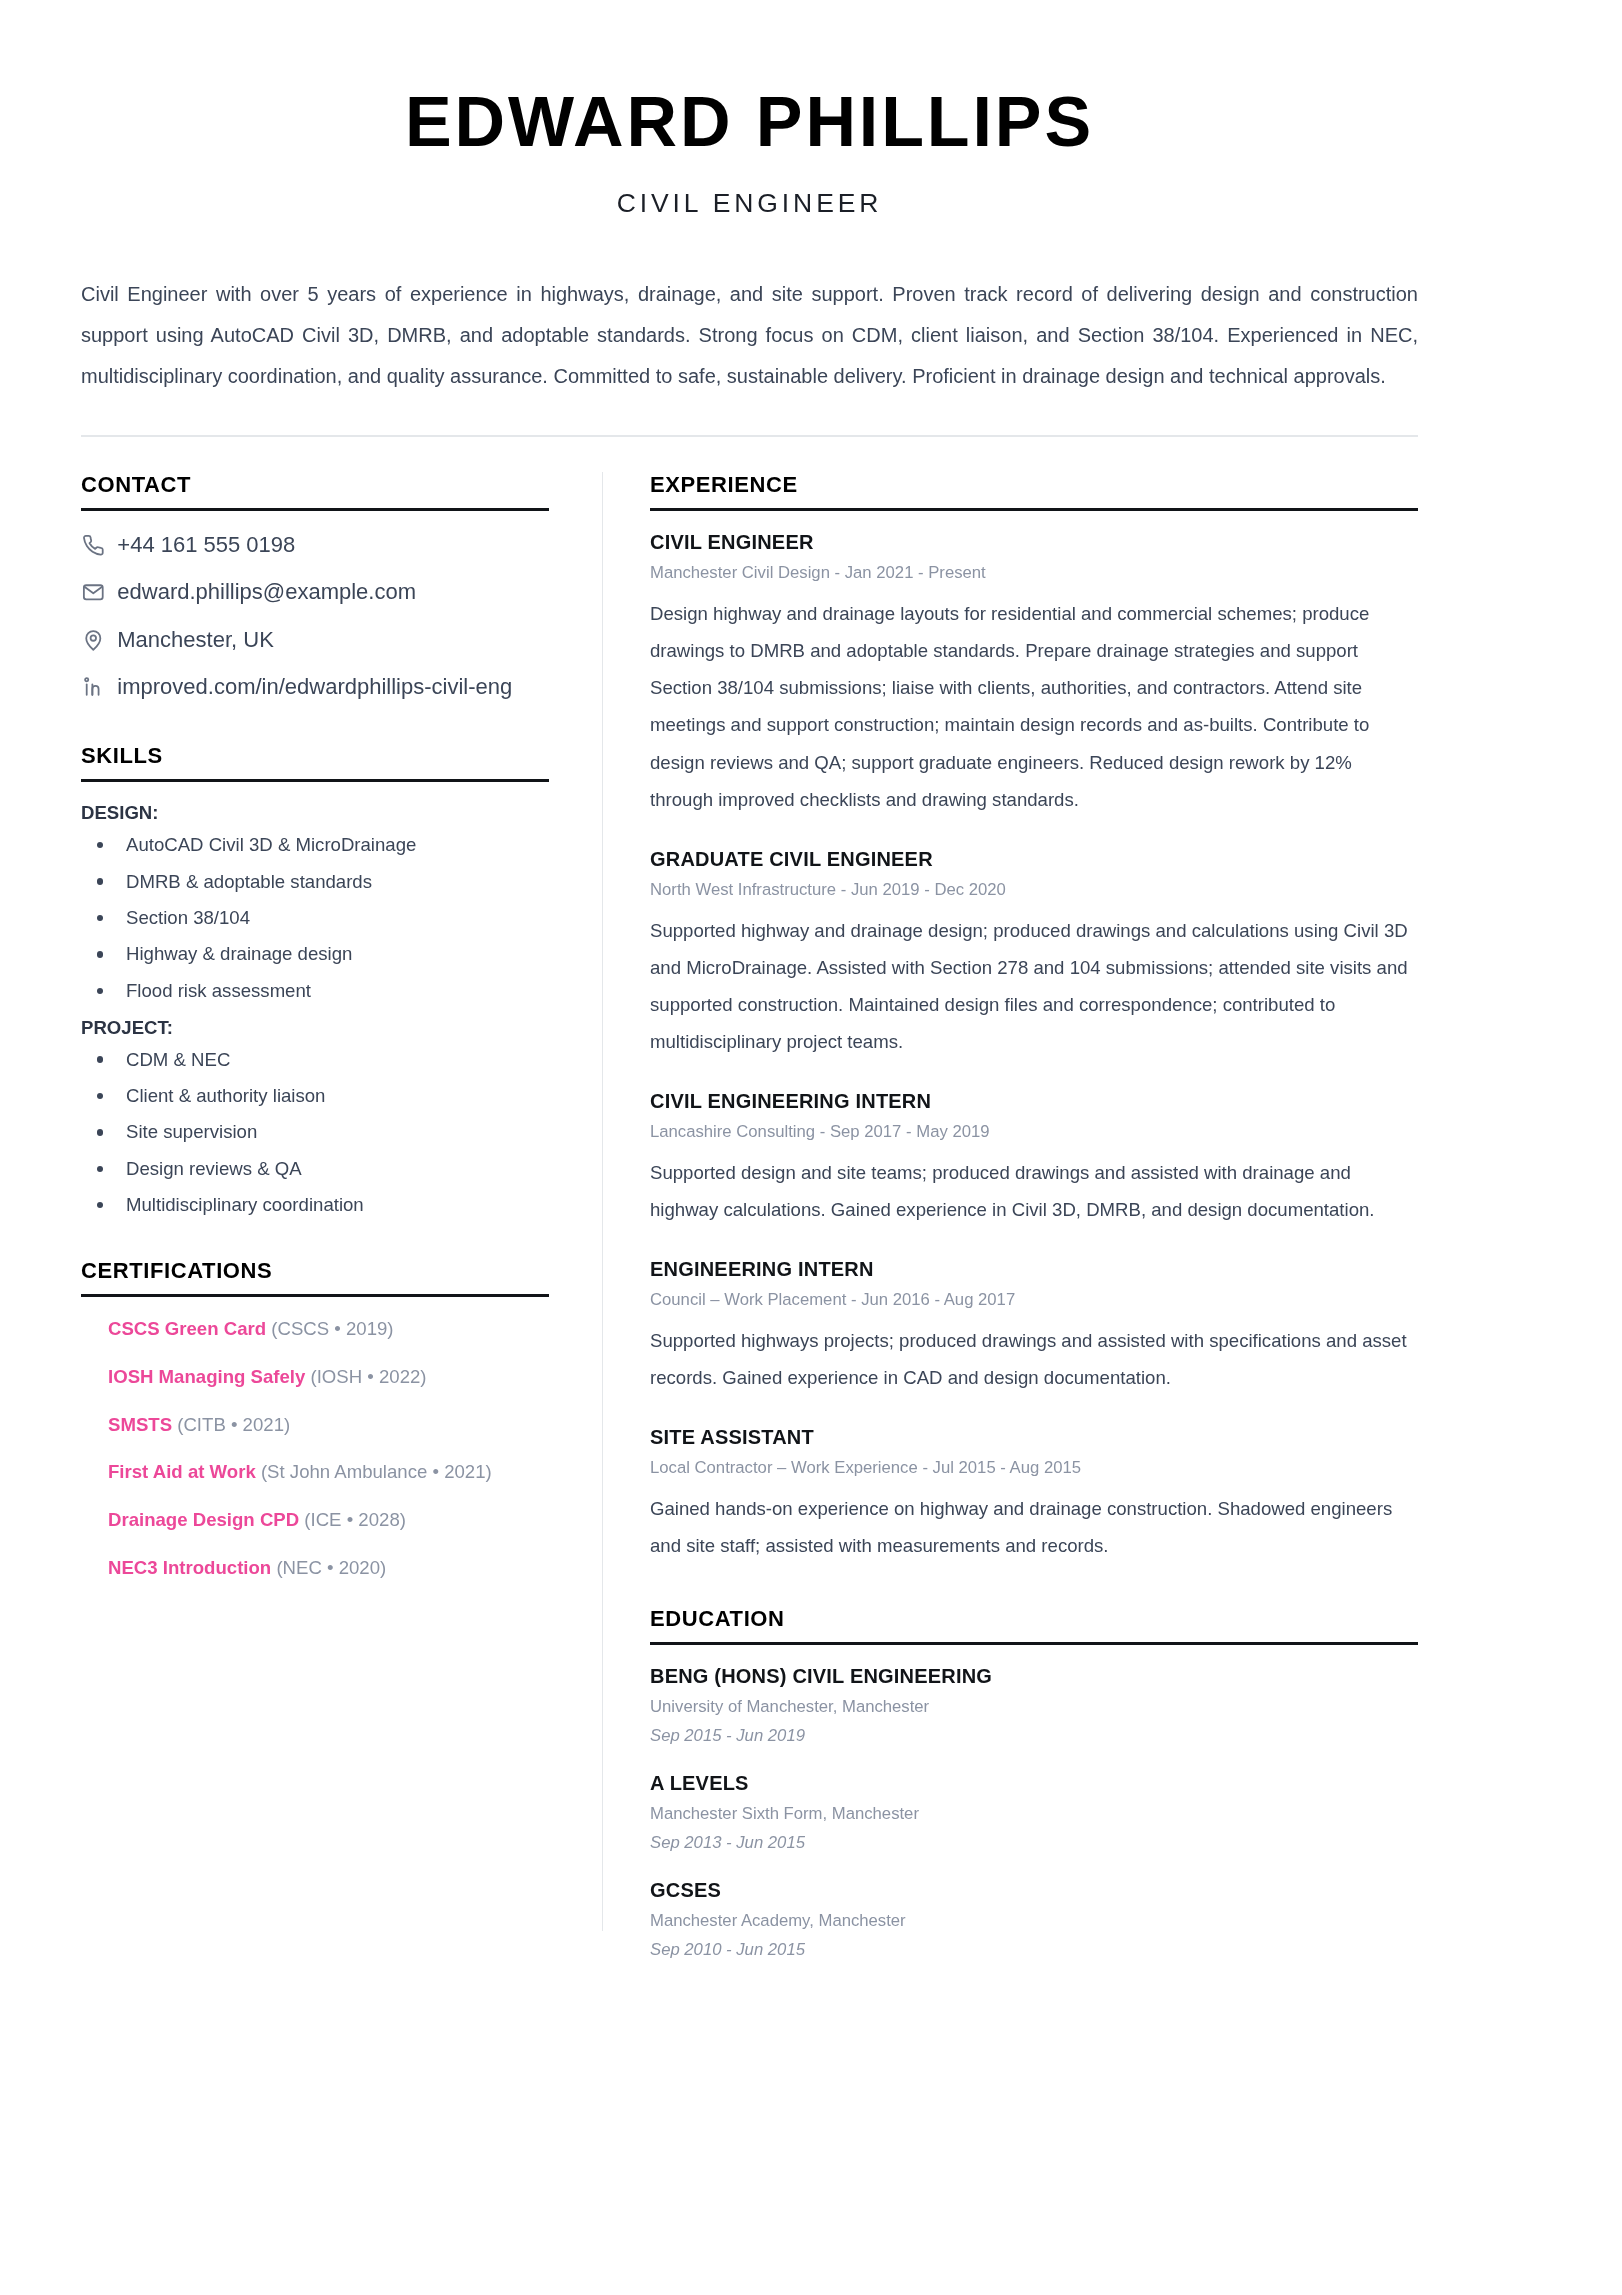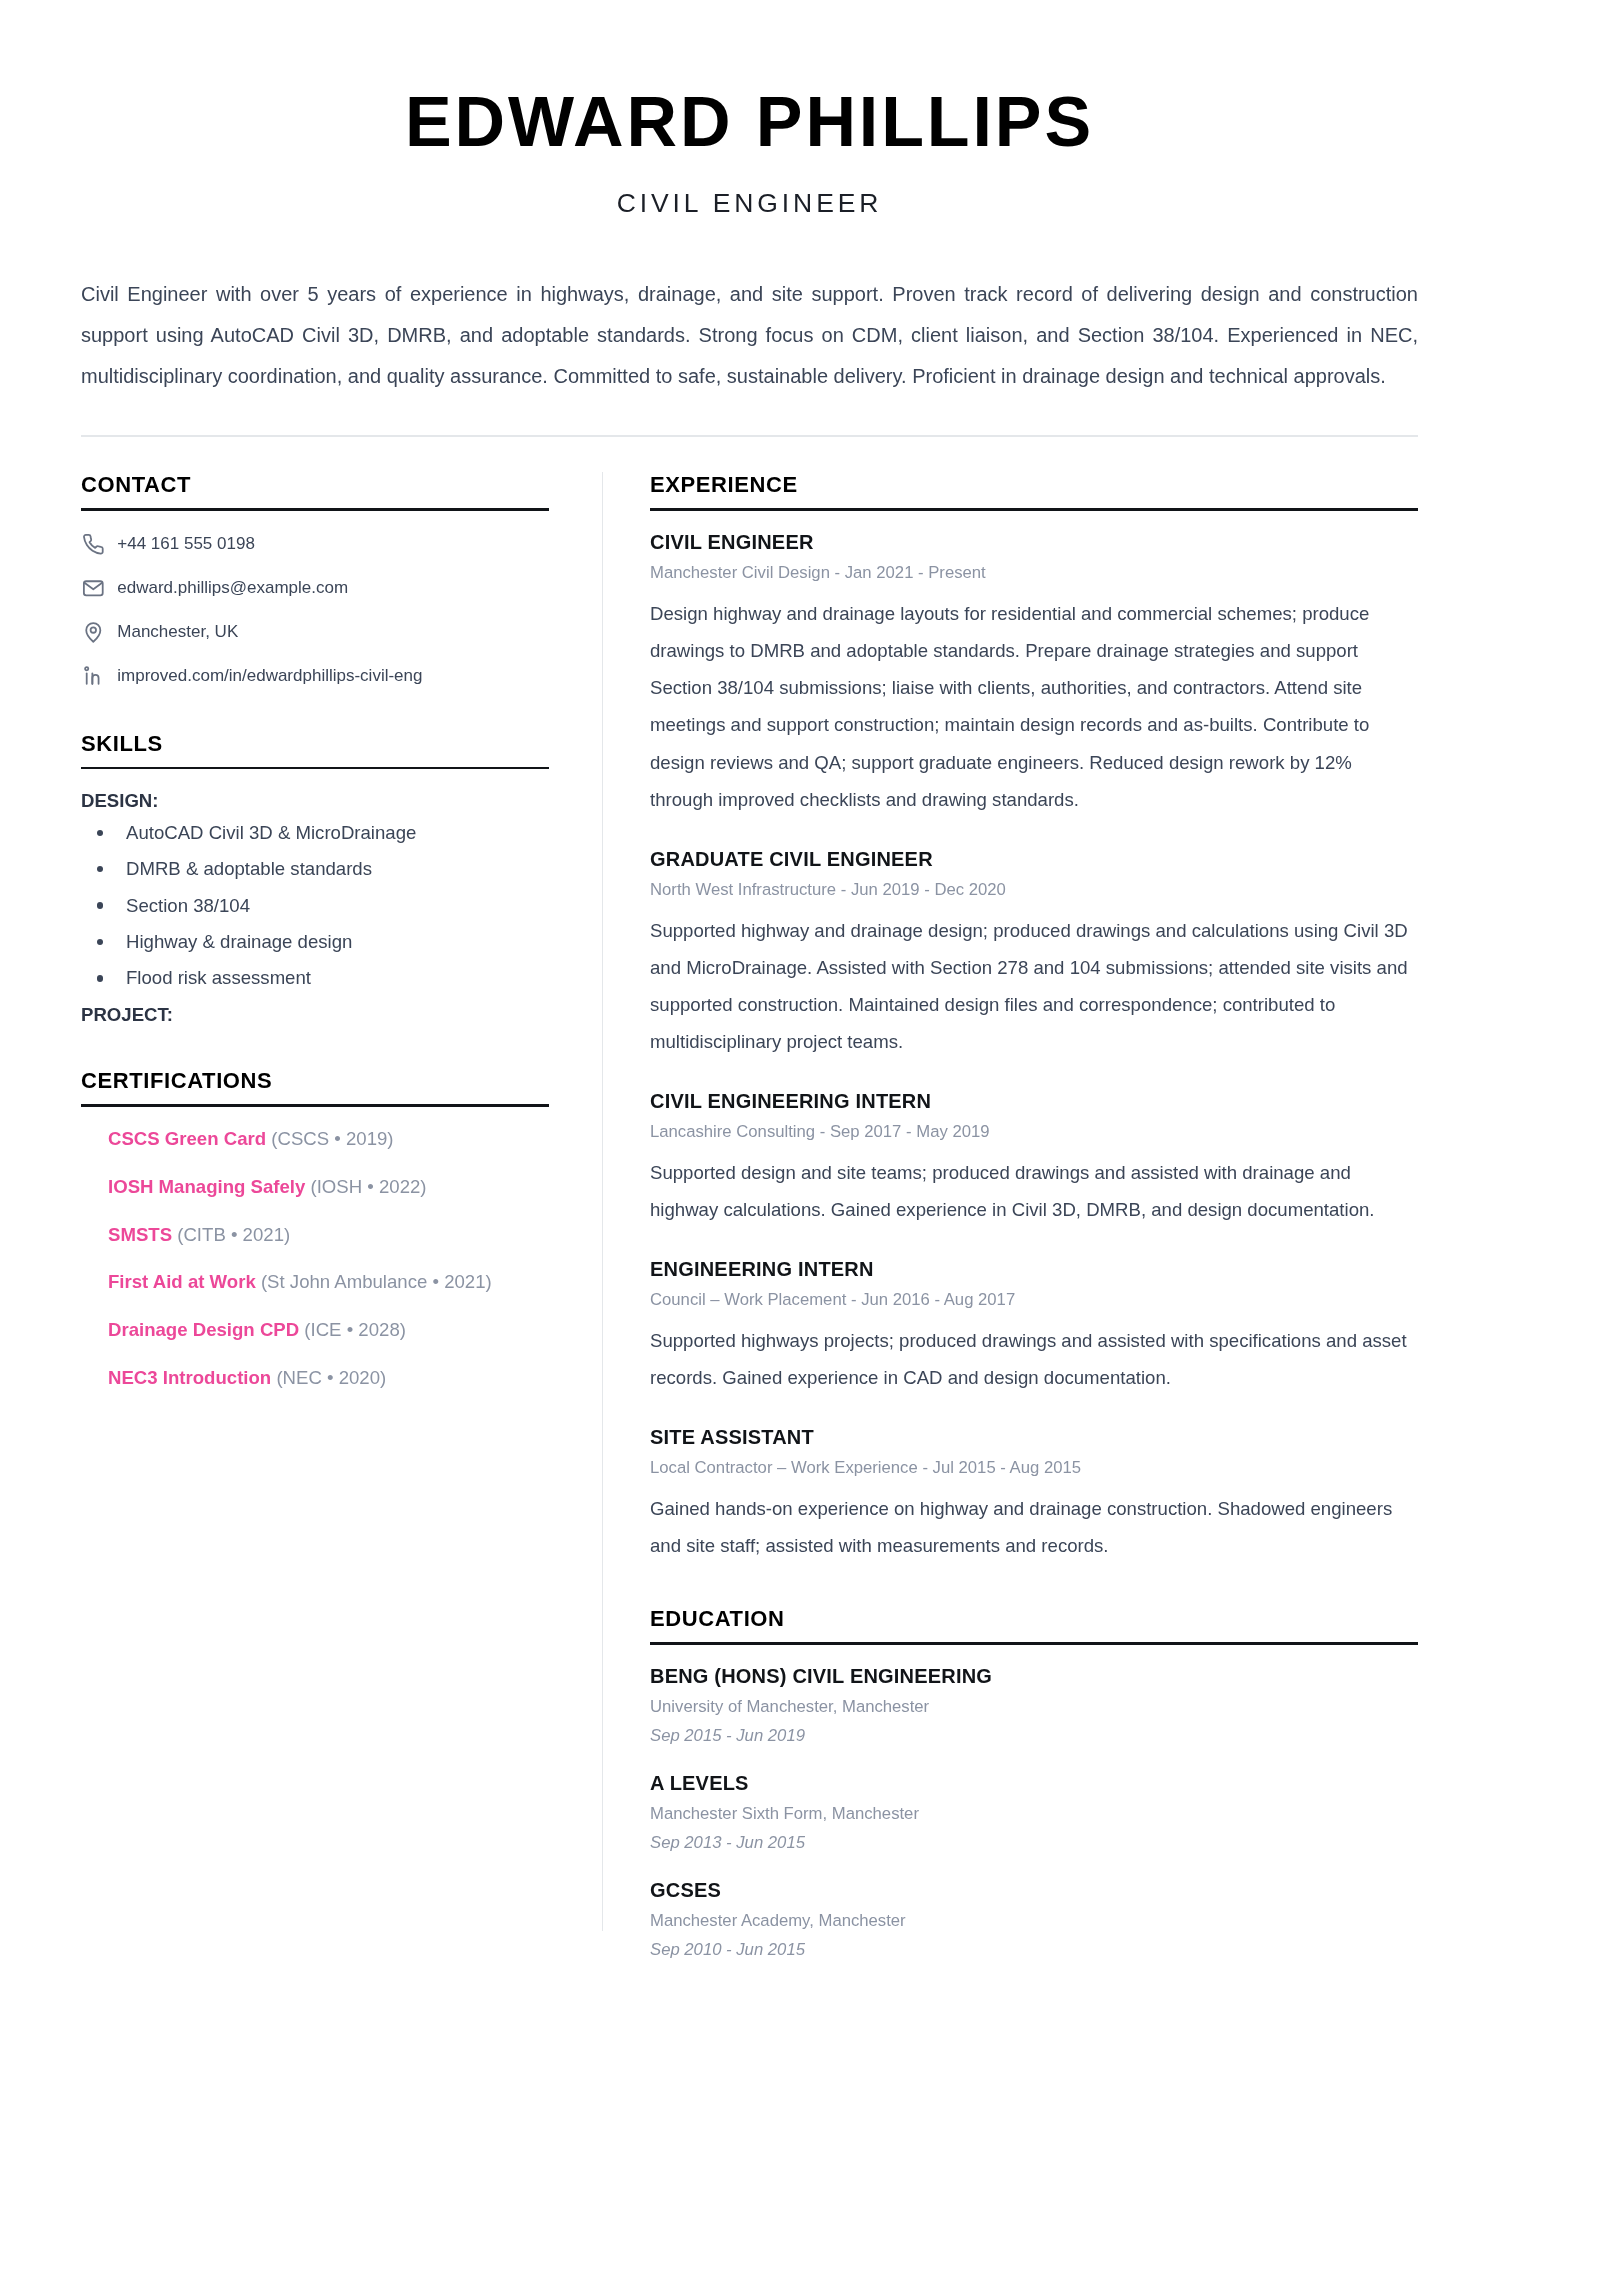--- a/index.html
+++ b/index.html
@@ -116,21 +116,21 @@
     width: 25.5px;
     flex: 0 0 25.5px;
     height: 25.5px;
     margin-right: 10.8px;
     display: flex;
     align-items: center;
     justify-content: center;
   }
   .contact-row .ico svg { display: block; }
   .contact-text {
-    font-size: 17px;
+    font-size: 22px;
     color: #3b4557;
     line-height: 1.3;
   }
 
   
   .skill-group-label {
     font-size: 18.6px;
     font-weight: 700;
     color: #2c3444;
     margin: 2.9px 0 8.8px 0;
@@ -299,20 +299,27 @@
             <li>AutoCAD Civil 3D &amp; MicroDrainage</li>
             <li>DMRB &amp; adoptable standards</li>
             <li>Section 38/104</li>
             <li>Highway &amp; drainage design</li>
             <li>Flood risk assessment</li>
           </ul>
         </div>
 
         <div class="skill-group">
           <div class="skill-group-label second">PROJECT:</div>
+          <ul class="skill-list">
+            <li>CDM &amp; NEC</li>
+            <li>Client &amp; authority liaison</li>
+            <li>Site supervision</li>
+            <li>Design reviews &amp; QA</li>
+            <li>Multidisciplinary coordination</li>
+          </ul>
         </div>
       </div>
 
       <div class="section">
         <div class="section-head">CERTIFICATIONS</div>
         <div class="section-rule"></div>
 
         <div class="cert-row">
           <span class="cert-name">CSCS Green Card</span>
           <span class="cert-meta">(CSCS • 2019)</span>

